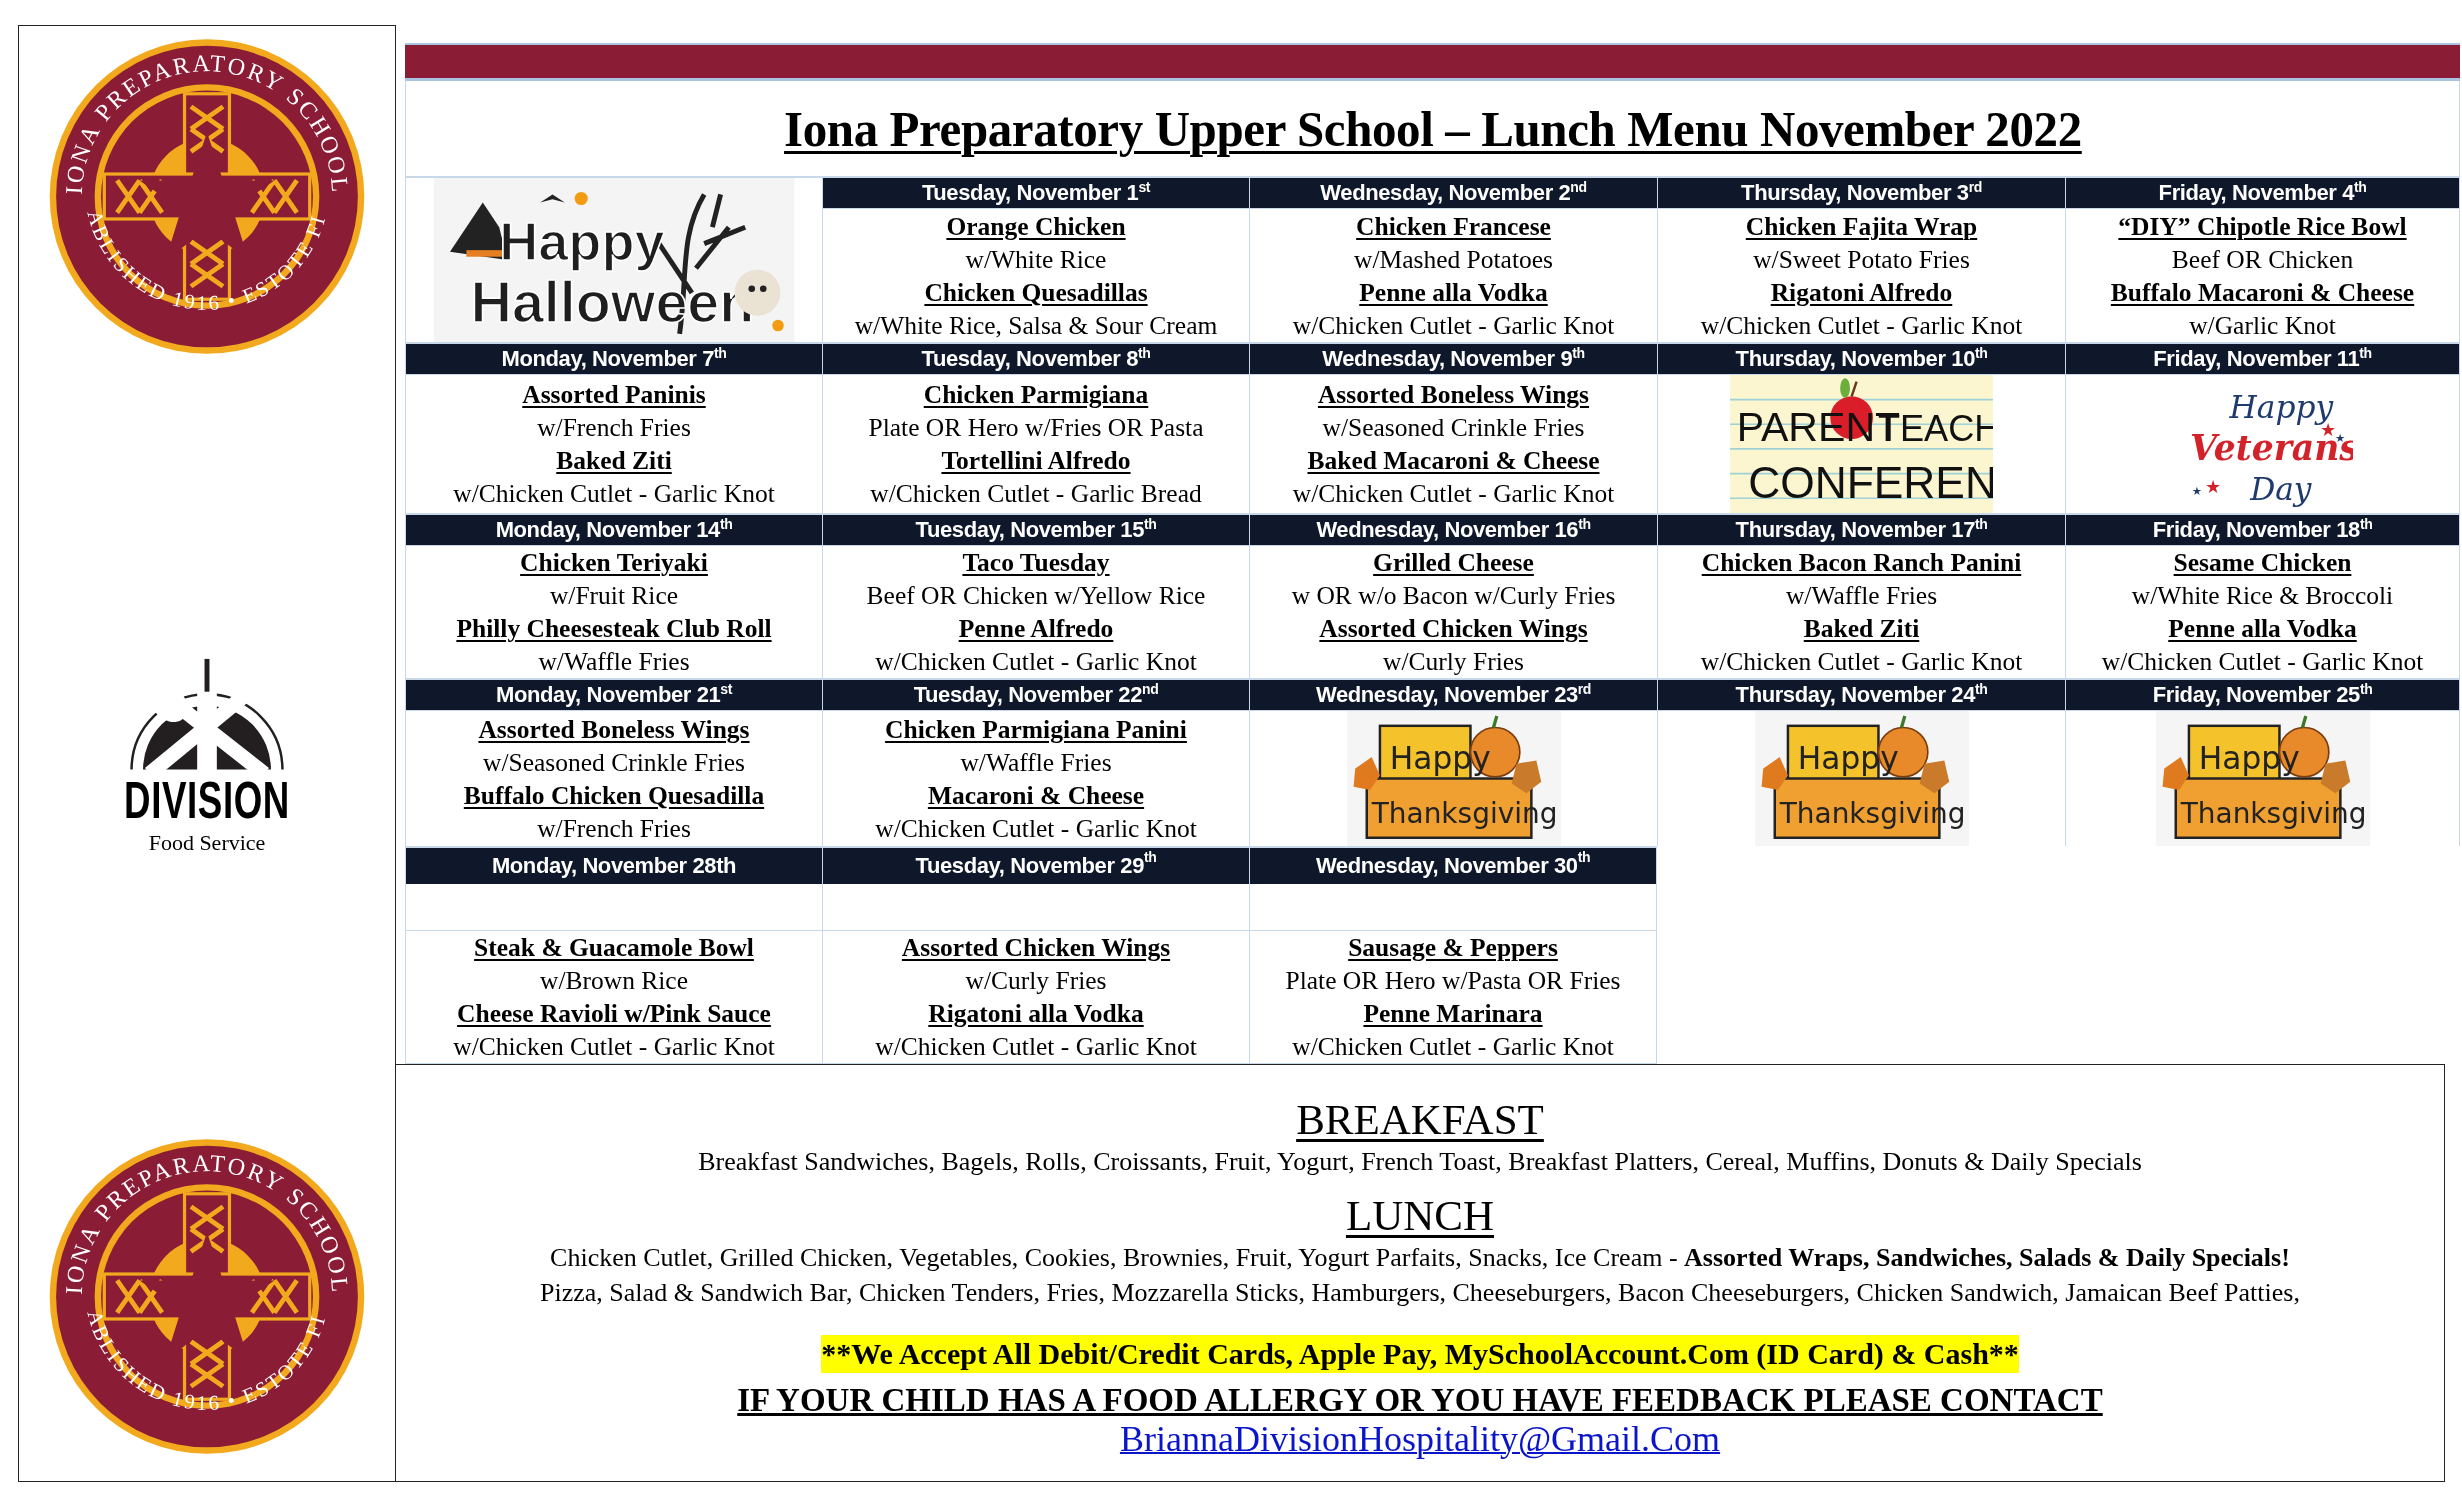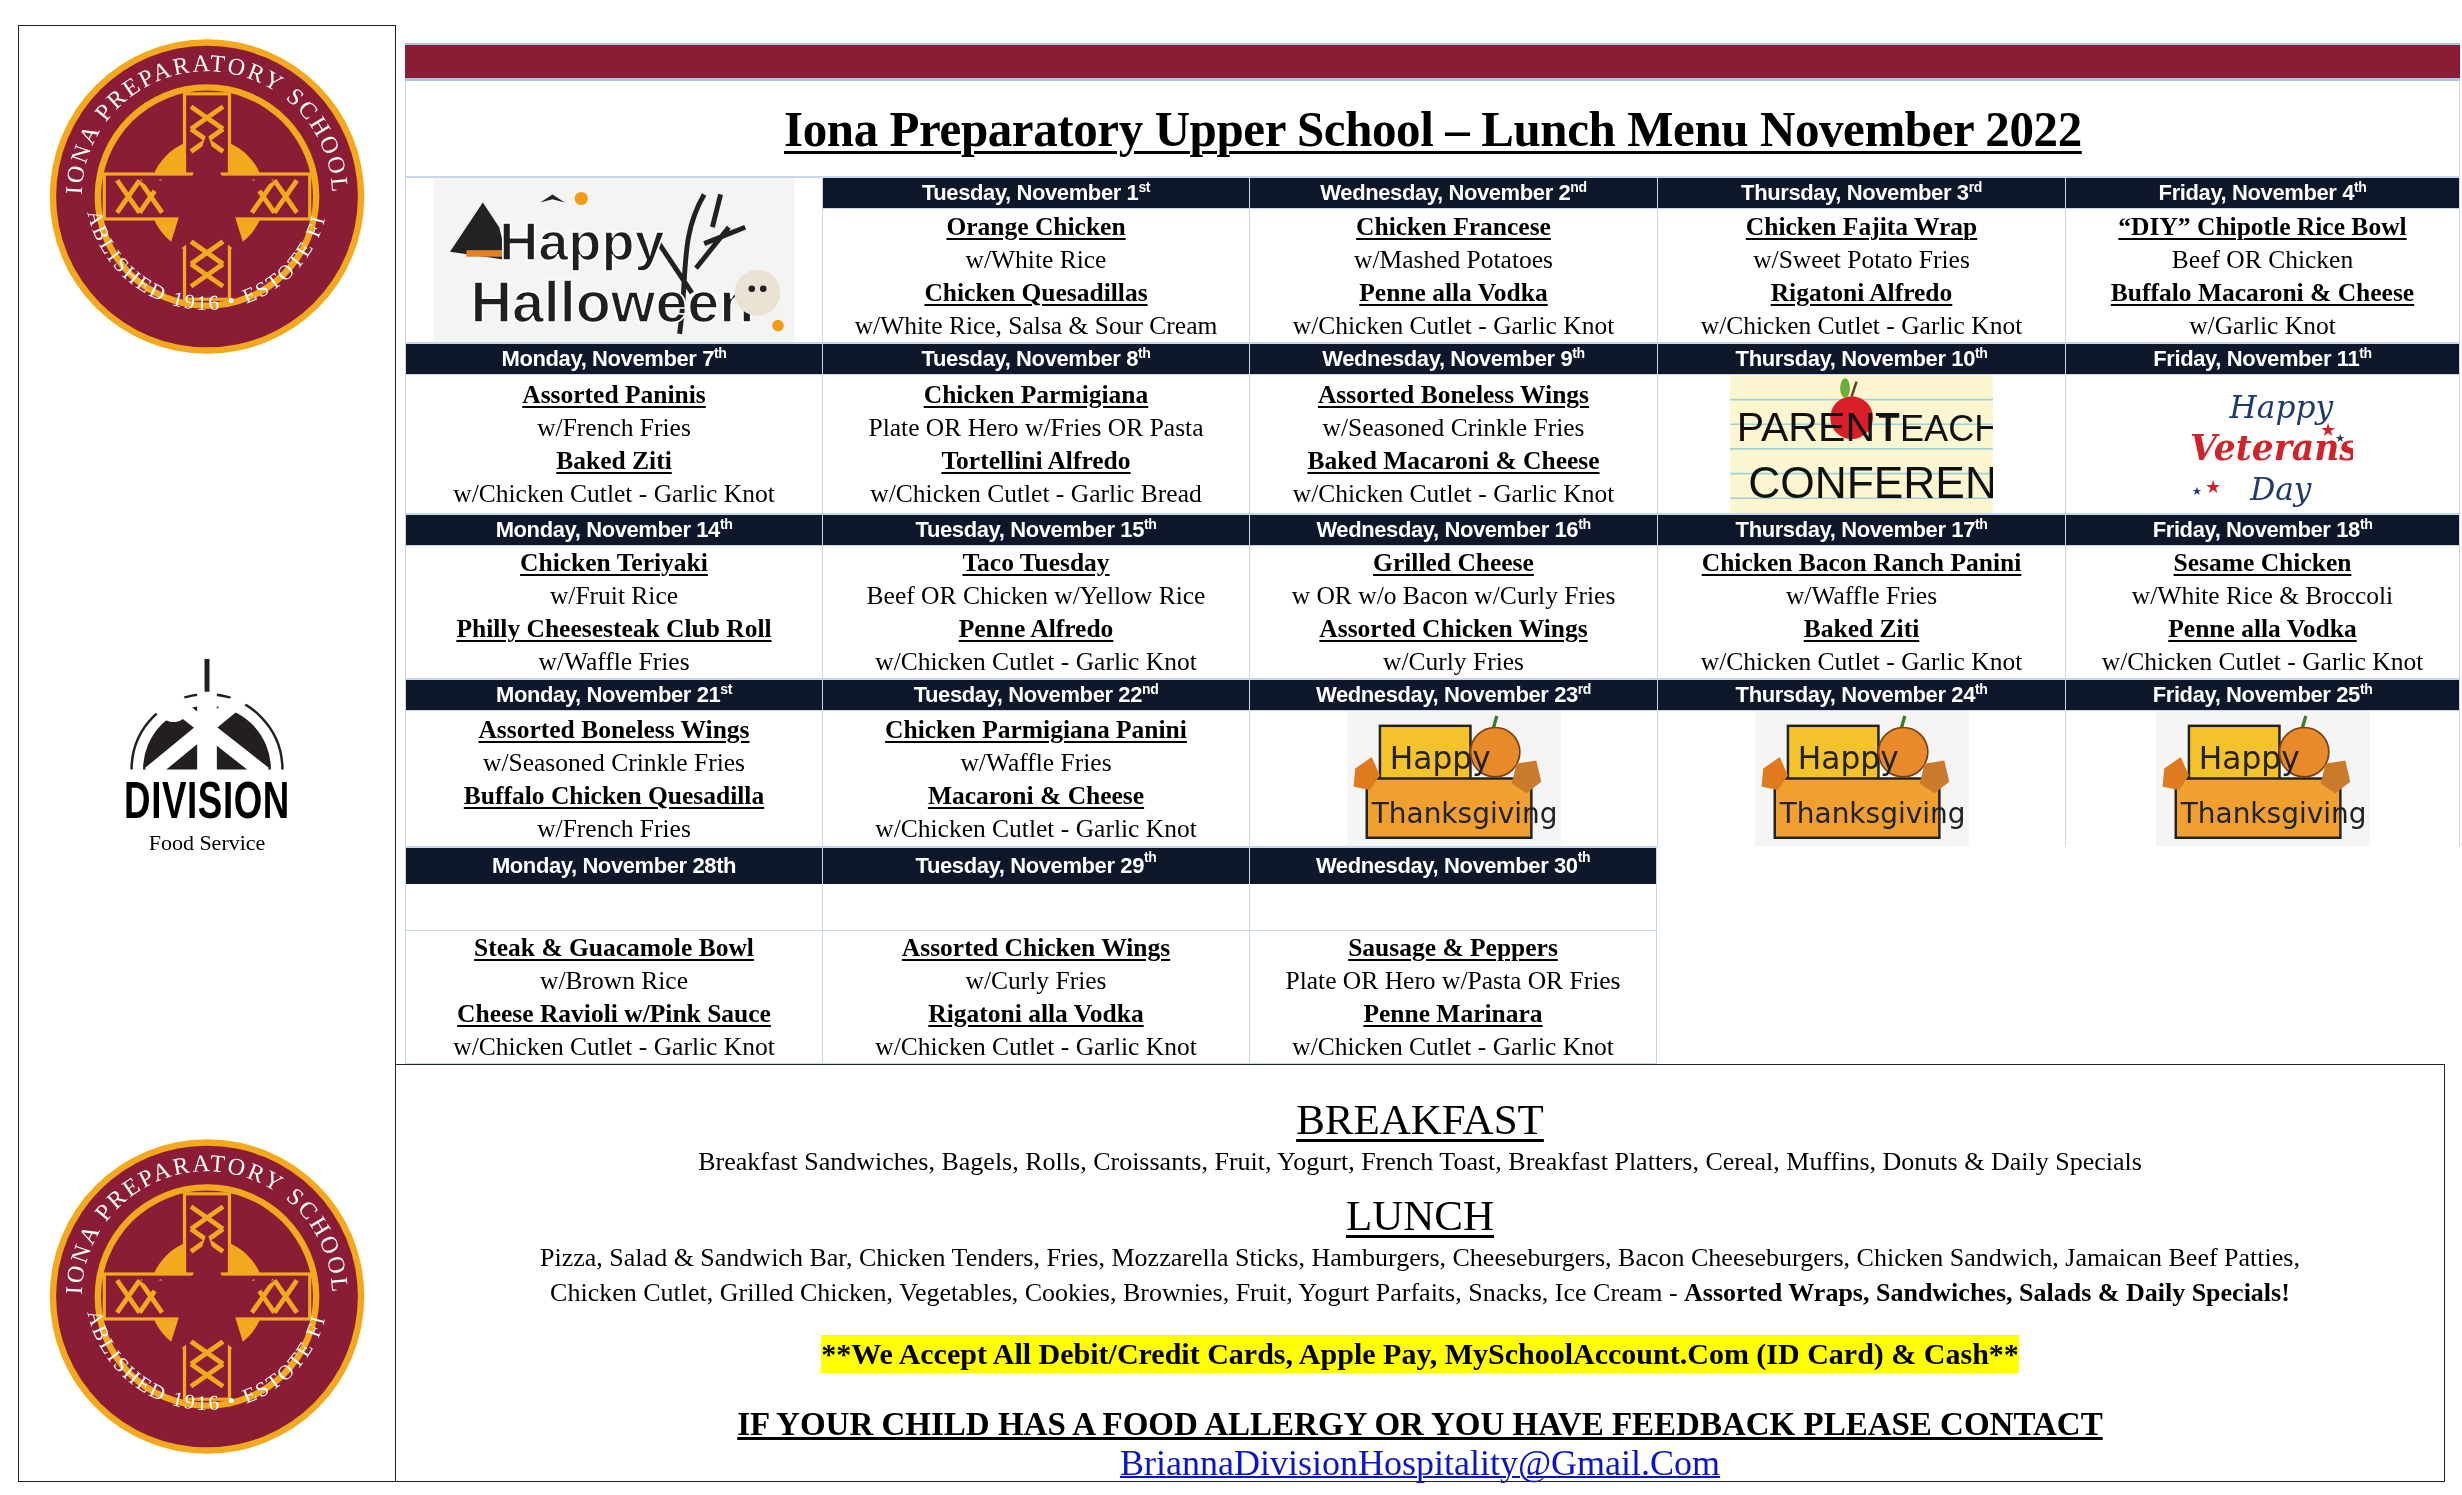--- a/index.html
+++ b/index.html
@@ -36,21 +36,21 @@
   .r5 .body{height:144px;}
   .r5 .cell{border-bottom:2.5px solid #C8D8EA;gap:46px;}
   .halloween-cell{border-top:2.5px solid #C8D8EA;}
 
   .bottom-box{position:absolute;left:396px;top:1064px;width:2049px;height:418px;border:1.6px solid #222;border-left:none;box-sizing:border-box;text-align:center;}
   .sec-title{font-size:43px;text-decoration:underline;text-decoration-thickness:3.3px;text-underline-offset:5px;line-height:49px;}
   .sec-text{font-size:26px;line-height:35px;}
   .breakfast-title{margin-top:30px;}
   .lunch-title{margin-top:11.5px;}
   .payment{display:inline-block;margin-top:25px;background:#FFFF00;font-weight:bold;font-size:30px;line-height:38px;text-decoration-thickness:2.5px;}
-  .allergy{margin-top:32px;font-weight:bold;font-size:33px;line-height:39px;text-decoration:underline;text-decoration-thickness:3.3px;}
+  .allergy{margin-top:8px;font-weight:bold;font-size:33px;line-height:39px;text-decoration:underline;text-decoration-thickness:3.3px;}
   .email{display:inline-block;color:#0A14C8;font-size:36px;line-height:39px;text-decoration:underline;text-decoration-thickness:1.6px;}
 </style>
 </head>
 <body>
 
 <div class="left-panel">
   <div class="seal seal-top">
     <svg width="321" height="321" viewBox="0 0 200 200">
       <circle cx="100" cy="100" r="98" fill="#F2A91E"></circle>
       <circle cx="100" cy="100" r="94" fill="#8A1C35"></circle>
@@ -387,19 +387,19 @@
         <div class="side">w/Chicken Cutlet - Garlic Knot</div>
       </div>
     </div>
   </div>
 </div>
 
 <div class="bottom-box">
   <div class="sec-title breakfast-title">BREAKFAST</div>
   <div class="sec-text">Breakfast Sandwiches, Bagels, Rolls, Croissants, Fruit, Yogurt, French Toast, Breakfast Platters, Cereal, Muffins, Donuts &amp; Daily Specials</div>
   <div class="sec-title lunch-title">LUNCH</div>
+  <div class="sec-text"><span>Chicken Cutlet, Grilled Chicken, Vegetables, Cookies, Brownies, Fruit, Yogurt Parfaits, Snacks, Ice Cream - </span><b>Assorted Wraps, Sandwiches, Salads &amp; Daily Specials!</b></div>
   <div class="sec-text">Pizza, Salad &amp; Sandwich Bar, Chicken Tenders, Fries, Mozzarella Sticks, Hamburgers, Cheeseburgers, Bacon Cheeseburgers, Chicken Sandwich, Jamaican Beef Patties,</div>
-  <div class="sec-text"><span>Chicken Cutlet, Grilled Chicken, Vegetables, Cookies, Brownies, Fruit, Yogurt Parfaits, Snacks, Ice Cream - </span><b>Assorted Wraps, Sandwiches, Salads &amp; Daily Specials!</b></div>
   <div><span class="payment">**We Accept All Debit/Credit Cards, Apple Pay, MySchoolAccount.Com (ID Card) &amp; Cash**</span></div>
   <div class="allergy">IF YOUR CHILD HAS A FOOD ALLERGY OR YOU HAVE FEEDBACK PLEASE CONTACT</div>
   <div><a class="email">BriannaDivisionHospitality@Gmail.Com</a></div>
 </div>
 
 
 </body></html>

